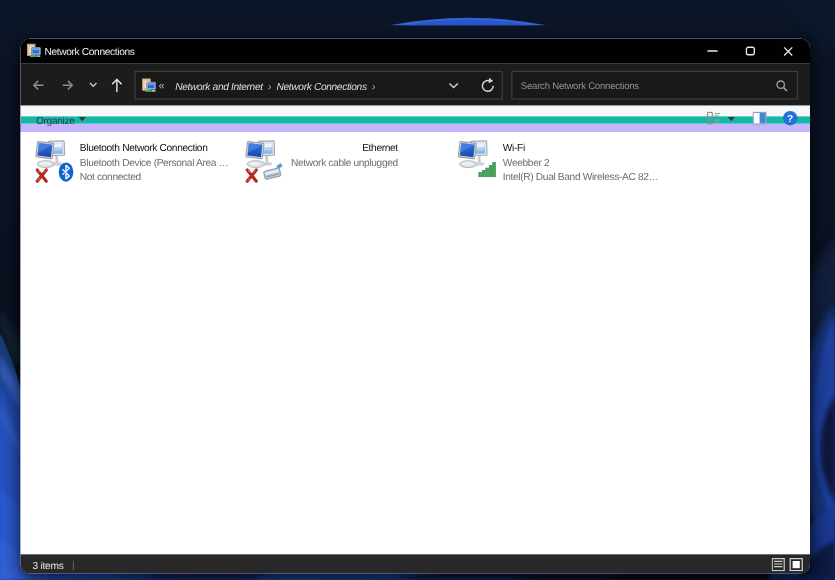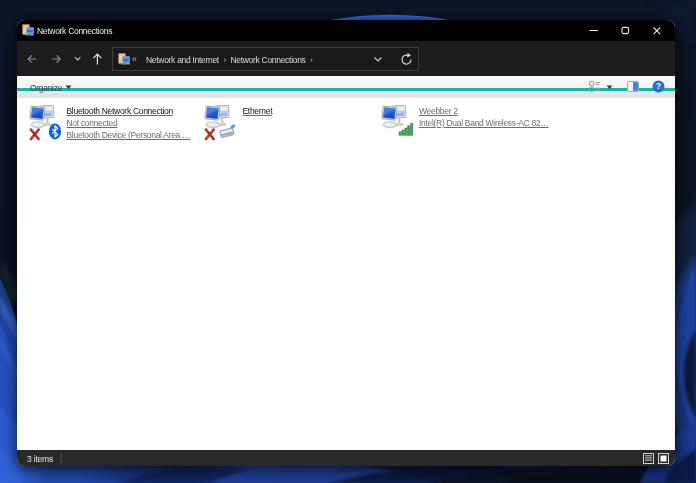--- a/index.html
+++ b/index.html
@@ -1,36 +1,36 @@
 <!DOCTYPE html>
 <html><head>
 <meta charset="utf-8">
 <style>
 html,body{margin:0;padding:0;width:696px;height:483px;overflow:hidden;background:#0b1322;}
 *{box-sizing:border-box;}
 body{font-family:"Liberation Sans",sans-serif;position:relative;}
 #wall{position:absolute;left:0;top:0;}
-#win{position:absolute;left:17px;top:20px;width:658px;height:446px;border-radius:8px;overflow:hidden;
-  box-shadow:0 10px 28px rgba(0,0,0,.55),0 2px 8px rgba(0,0,0,.45),inset 0 1px 0 rgba(255,255,255,.14);background:#e5e5e5;}
+#win{position:absolute;left:17px;top:32px;width:658px;height:446px;border-radius:8px;overflow:hidden;
+  box-shadow:0 10px 28px rgba(0,0,0,.55),0 2px 8px rgba(0,0,0,.45),inset 0 1px 0 rgba(255,255,255,.14);background:#c4b5fd;}
 #titlebar{position:absolute;left:0;top:0;width:100%;height:21px;background:#010101;color:#eceded;
   font-size:8.5px;letter-spacing:-0.3px;}
 #titletext{position:absolute;left:20px;top:6px;}
 #navbar{position:absolute;left:0;top:21px;width:100%;height:35px;background:#1c1c1c;}
 #addrbox{position:absolute;left:95px;top:6px;width:307px;height:24px;background:#191919;border:1px solid #3e3e3e;}
 #searchbox{position:absolute;left:409px;top:6px;width:239px;height:24px;background:#191919;border:1px solid #3e3e3e;}
 #searchtext{position:absolute;left:7px;top:7px;font-size:8px;letter-spacing:-0.2px;color:#929292;}
-#crumbs{position:absolute;left:33px;top:6.5px;font-size:8.5px;letter-spacing:-0.3px;color:#dedede;white-space:nowrap;}
+#crumbs{position:absolute;left:33px;top:6.5px;font-size:8.5px;letter-spacing:-0.3px;color:#dedede;white-space:nowrap;font-style:italic;}
 .crumbsep{color:#bdbdbd;font-size:8.5px;padding:0 4.5px;}
-#cmdbar{position:absolute;left:0;top:56px;width:100%;height:15px;background:#f6f7f7;border-bottom:3px solid #14b8a6;}
+#cmdbar{position:absolute;left:0;top:56px;width:100%;height:15px;background:#f6f7f7;border-bottom:6px solid #14b8a6;}
 #organize{position:absolute;left:13px;top:6.5px;font-size:8.5px;letter-spacing:-0.3px;color:#2c3e50;}
 #content{position:absolute;left:0;top:78px;width:100%;height:352px;background:#fff;}
 #statusbar{position:absolute;left:0;top:430px;width:100%;height:16px;background:#282828;color:#e6e6e6;font-size:8.5px;letter-spacing:-0.2px;text-align:right;}
 #statustext{position:absolute;left:10px;top:4px;}
 #statussep{position:absolute;left:43px;top:3px;color:#6e6e6e;}
-.tiletext{position:absolute;font-size:8.5px;letter-spacing:-0.3px;line-height:12.2px;color:#6d6d6d;white-space:nowrap;text-decoration:underline;}
+.tiletext{position:absolute;font-size:8.5px;letter-spacing:-0.3px;line-height:12.2px;color:#6d6d6d;white-space:nowrap;}
 .tiletext .t1{color:#111111;}
 svg{display:block;}
 .icon{position:absolute;}
 </style>
 </head>
 <body>
 <svg width="0" height="0" style="position:absolute">
   <defs>
     <linearGradient id="scr1" x1="0" y1="0" x2="0.3" y2="1">
       <stop offset="0" stop-color="#3f79e0"></stop>
@@ -194,20 +194,27 @@
       <svg class="icon" style="left:260px;top:8px;" width="10" height="8" viewBox="0 0 10 8">
         <path d="M1.5,1.5 L5,5 L8.5,1.5" fill="none" stroke="#cfcfcf" stroke-width="1.2"></path>
       </svg>
 
       <svg class="icon" style="left:286px;top:4px;" width="15" height="15" viewBox="0 0 15 15">
         <path d="M12,7.5 A4.5,4.5 0 1 1 9.2,3.4" fill="none" stroke="#d8d8d8" stroke-width="1.2"></path>
         <path d="M8.6,0.8 L12,3.4 L8.2,5.4 Z" fill="#d8d8d8"></path>
       </svg>
     </div>
 
+    <div id="searchbox">
+      <span id="searchtext">Search Network Connections</span>
+      <svg class="icon" style="right:7px;top:6px;" width="11" height="11" viewBox="0 0 11 11">
+        <circle cx="4.6" cy="4.6" r="3.1" fill="none" stroke="#a2a2a2" stroke-width="1.1"></circle>
+        <line x1="7" y1="7" x2="9.8" y2="9.8" stroke="#a2a2a2" stroke-width="1.3"></line>
+      </svg>
+    </div>
   </div>
 
   <div id="cmdbar">
     <span id="organize">Organize</span>
     <svg class="icon" style="left:48px;top:9px;" width="7" height="5" viewBox="0 0 7 5">
       <path d="M0.5,0.5 L3.5,4 L6.5,0.5 Z" fill="#3a3a3a"></path>
     </svg>
 
     <svg class="icon" style="left:572px;top:5px;" width="12" height="11" viewBox="0 0 12 11">
       <rect x="0.6" y="0.6" width="4" height="4" rx="0.8" fill="none" stroke="#8a9096" stroke-width="1"></rect>
@@ -235,49 +242,51 @@
   <div id="content">
 
     <svg class="icon" style="left:12px;top:6px;" width="36" height="38" viewBox="0 0 36 38">
       <use href="#mons"></use>
       <use href="#redx"></use>
       <ellipse cx="26" cy="27.4" rx="6.1" ry="8" fill="#1064d2"></ellipse>
       <path d="M23.2,25.2 L28.8,30.6 L26,33 L26,21.8 L28.8,24.2 L23.2,29.4" fill="none" stroke="#ffffff" stroke-width="1.15" stroke-linejoin="round"></path>
     </svg>
     <div class="tiletext" style="left:49.5px;top:7px;">
       <div class="t1">Bluetooth Network Connection</div>
+      <div>Bluetooth Device (Personal Area …</div>
       <div>Not connected</div>
-      <div>Bluetooth Device (Personal Area …</div>
     </div>
 
     <svg class="icon" style="left:187px;top:6px;" width="36" height="38" viewBox="0 0 36 38">
       <use href="#mons"></use>
       <use href="#redx"></use>
       <g transform="rotate(-14 24 28)">
         <rect x="16" y="25" width="13.5" height="7" rx="1" fill="#b9c5d4" stroke="#8694a6" stroke-width="0.7"></rect>
         <rect x="17" y="26" width="11.5" height="2.4" fill="#e8edf3"></rect>
         <rect x="17" y="29.2" width="11.5" height="1.2" fill="#93a2b4"></rect>
         <path d="M27,23.5 L31.5,21.5 L32.8,24.3 L29,25.8 Z" fill="#5f9bdf"></path>
       </g>
     </svg>
     <div class="tiletext" style="left:225.5px;top:7px;text-align:right;">
       <div class="t1">Ethernet</div>
+      <div>Network cable unplugged</div>
     </div>
 
     <svg class="icon" style="left:364px;top:6px;" width="36" height="38" viewBox="0 0 36 38">
       <use href="#mons"></use>
       <g fill="#42a65b" stroke="#2f8447" stroke-width="0.5">
         <rect x="18" y="27.8" width="2.3" height="3.5"></rect>
         <rect x="20.9" y="26" width="2.3" height="5.3"></rect>
         <rect x="23.8" y="24" width="2.3" height="7.3"></rect>
         <rect x="26.7" y="21.8" width="2.3" height="9.5"></rect>
         <rect x="29.6" y="19.3" width="2.3" height="12"></rect>
       </g>
     </svg>
     <div class="tiletext" style="left:402px;top:7px;">
+      <div class="t1">Wi-Fi</div>
       <div>Weebber 2</div>
       <div>Intel(R) Dual Band Wireless-AC 82…</div>
     </div>
   </div>
 
   <div id="statusbar">
     <span id="statustext">3 items</span>
     <span id="statussep">|</span>
 
     <svg class="icon" style="left:626px;top:2.5px;" width="27" height="11" viewBox="0 0 27 11">

